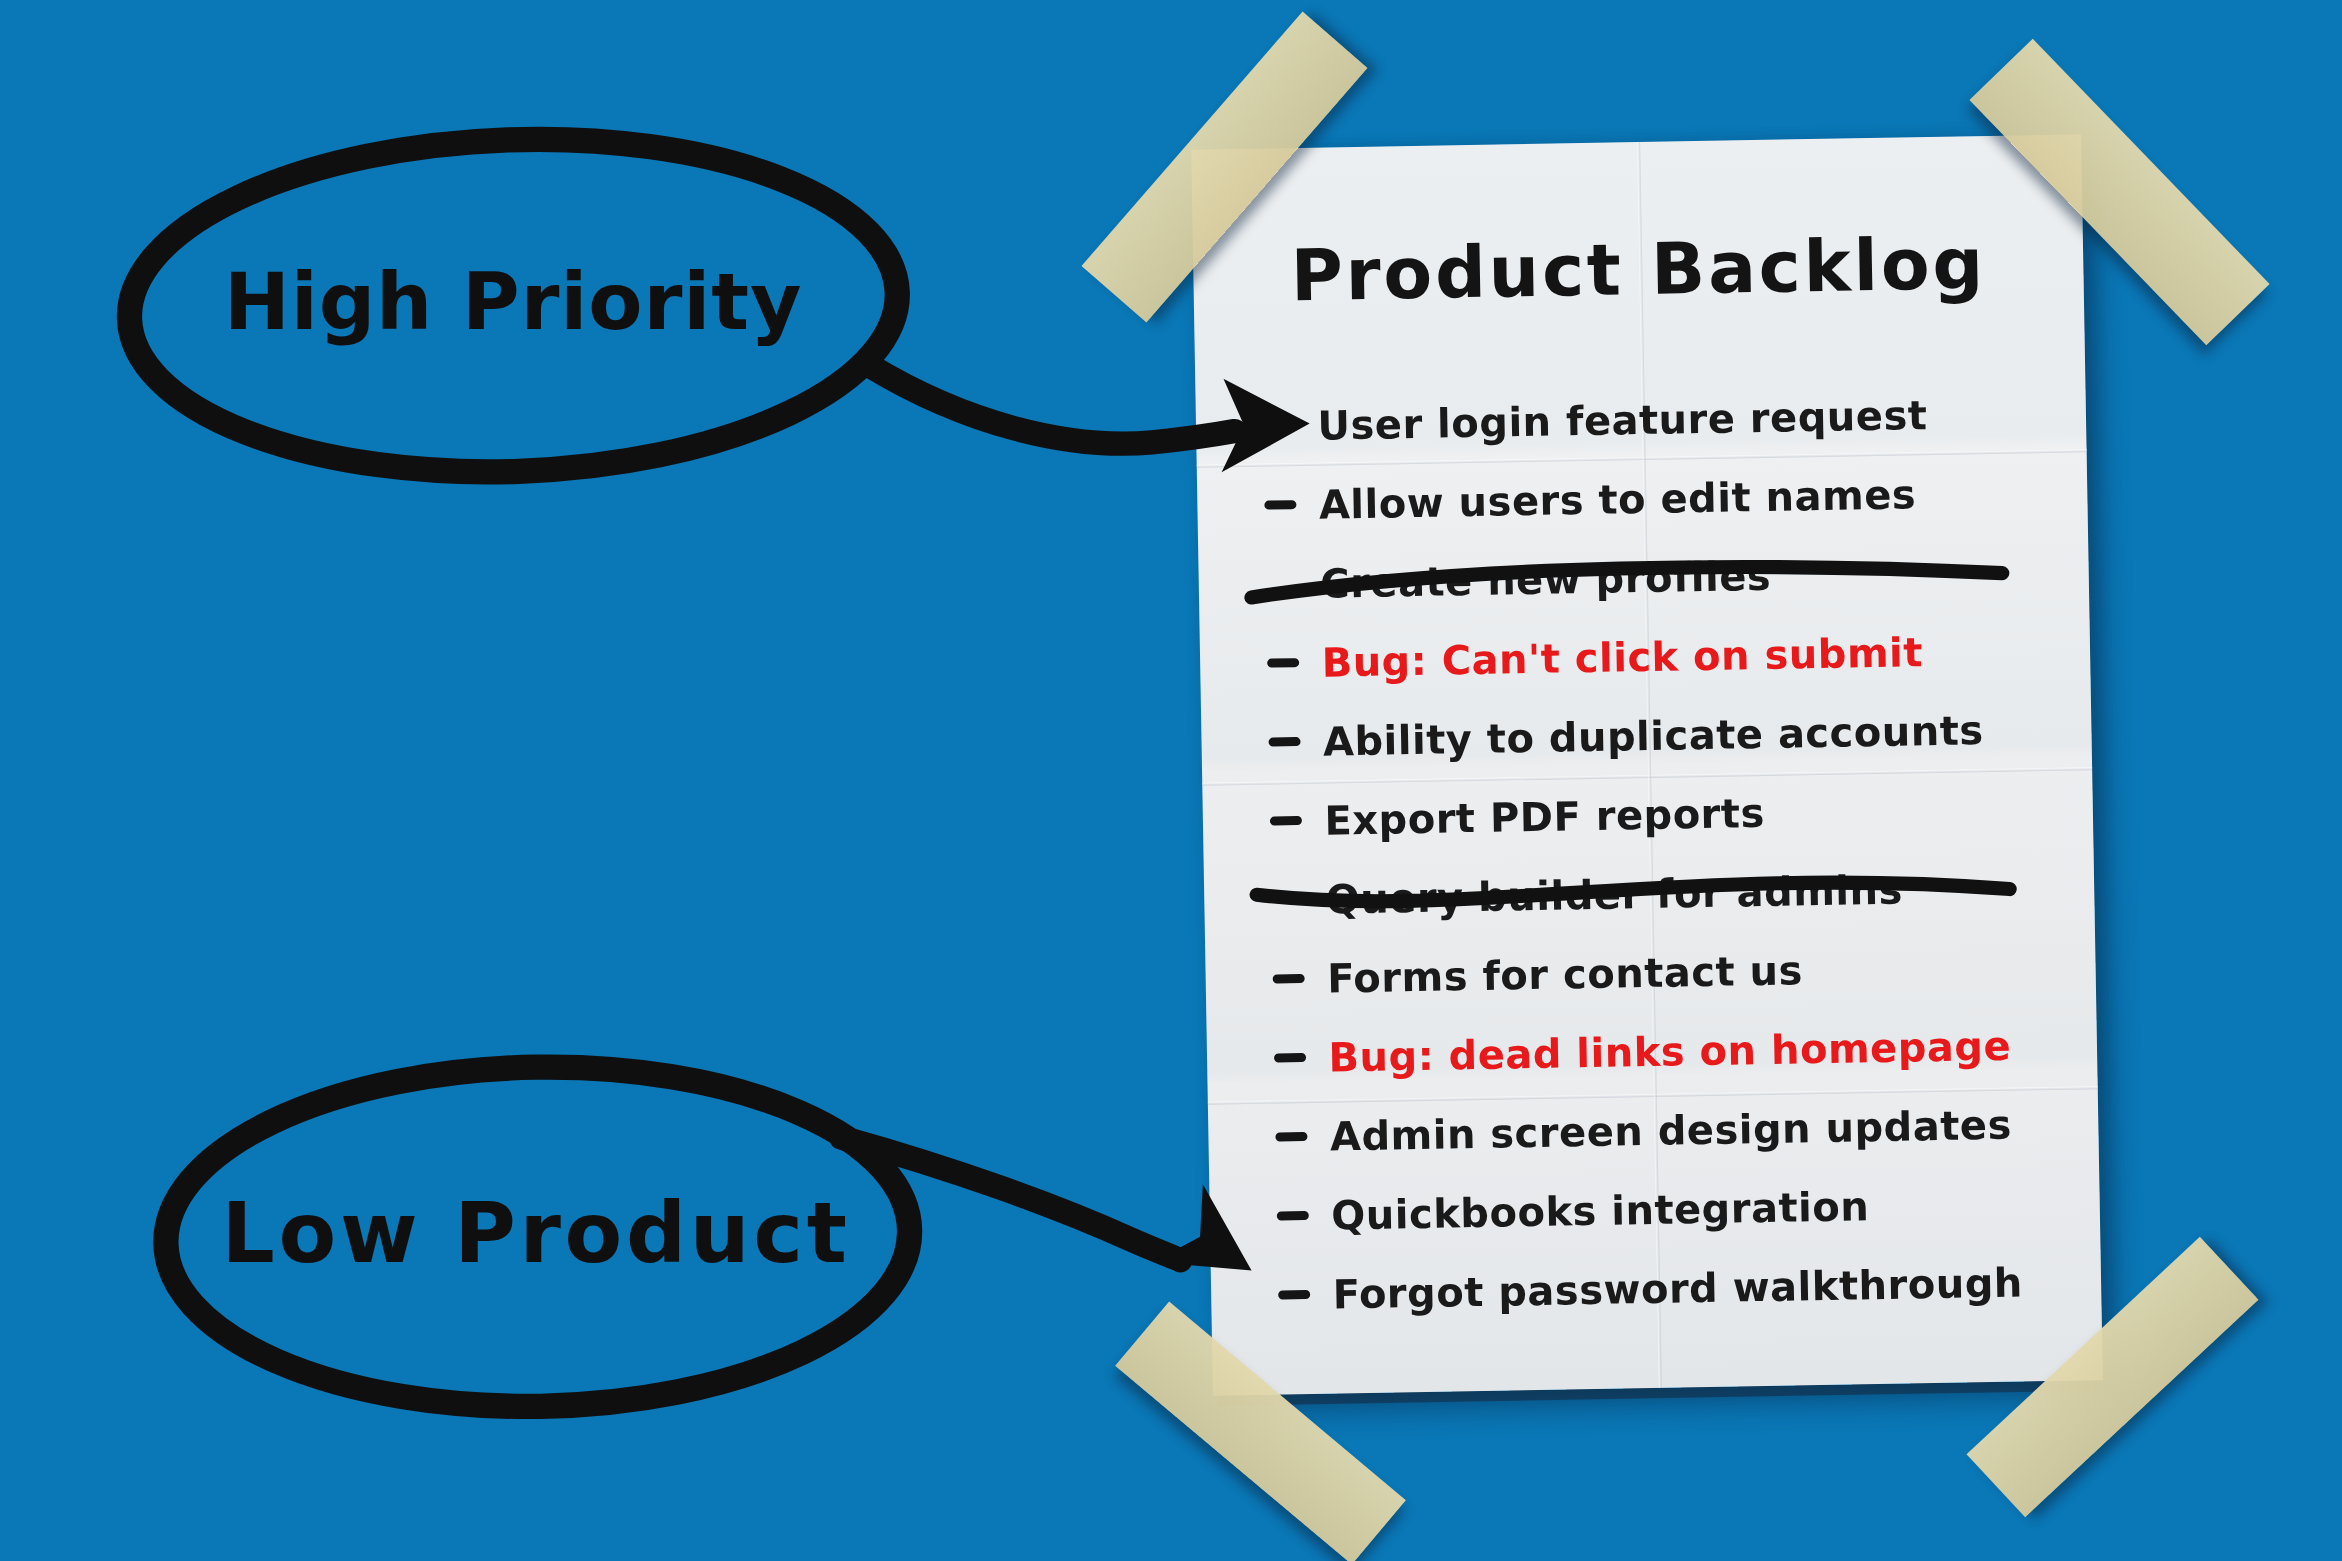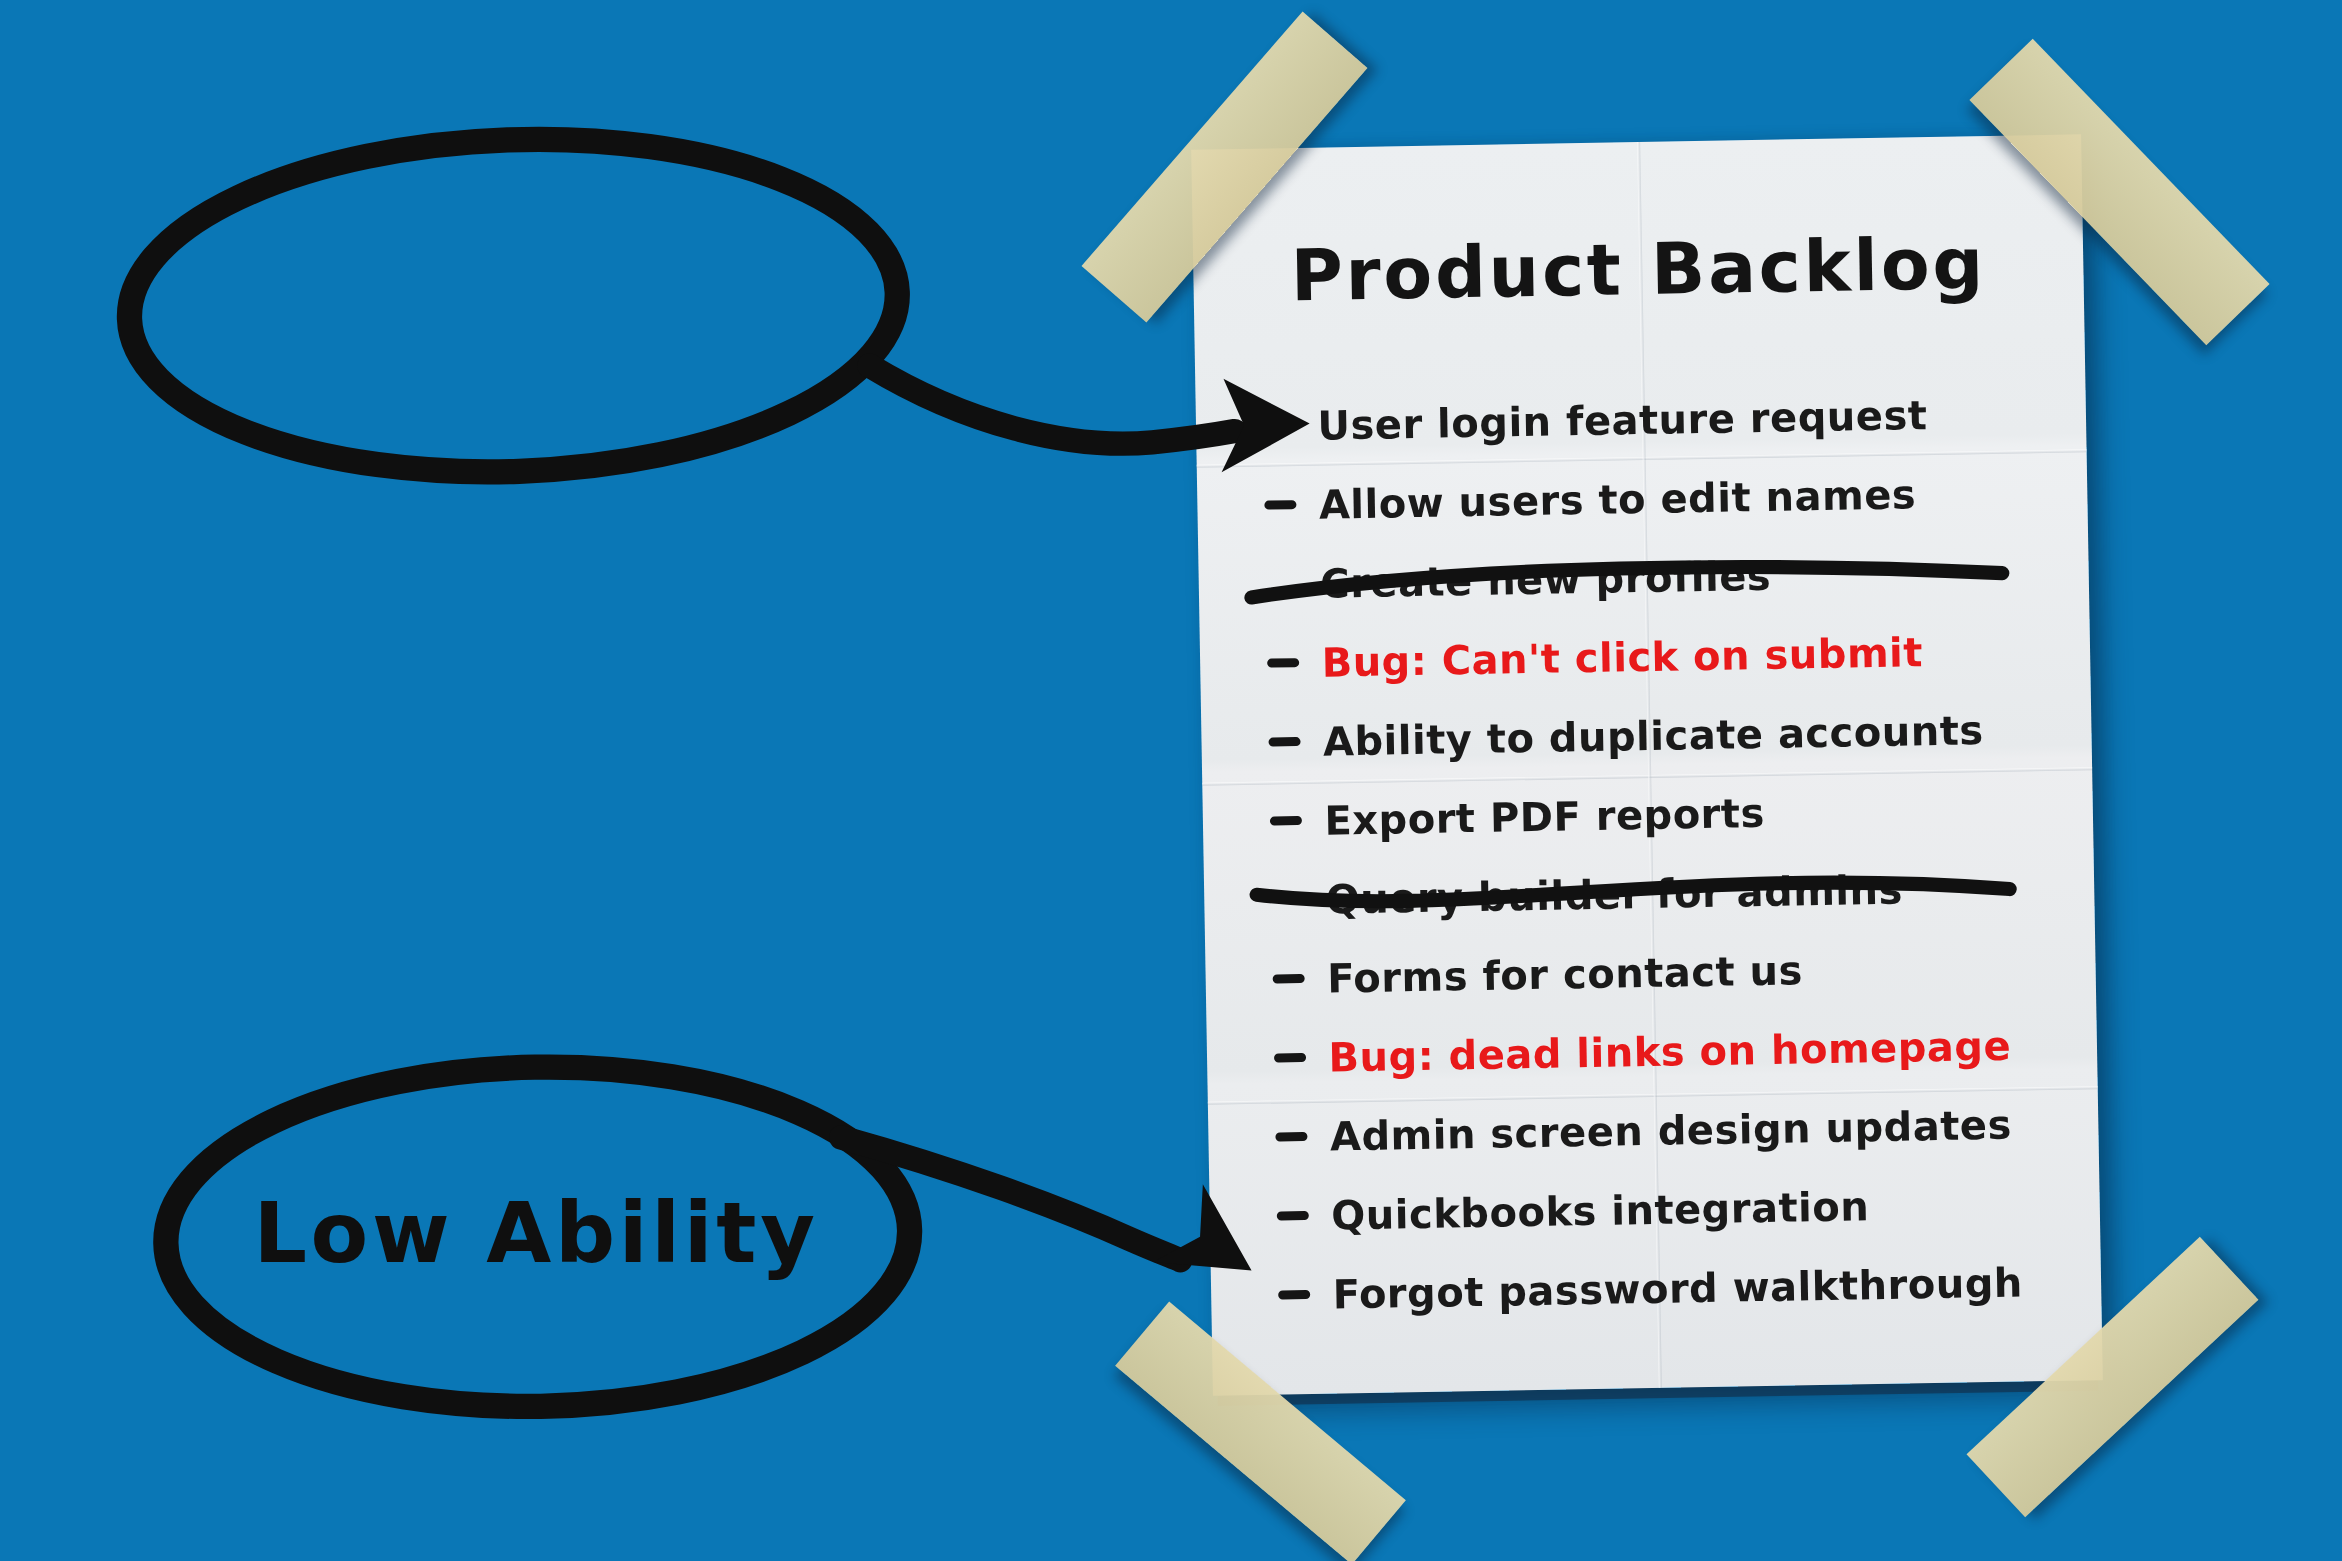--- a/index.html
+++ b/index.html
@@ -168,16 +168,17 @@
   <svg class="annotation-layer" width="2342" height="1562" viewBox="0 0 2500 1667">
     <ellipse cx="548" cy="326" rx="410" ry="177" transform="rotate(-2 548 326)"></ellipse>
     <path class="arrow" d="M 928 390 C 1030 452, 1140 480, 1230 472 C 1272 468, 1296 464, 1318 460"></path>
     <polygon points="1398,452 1306,404 1328,454 1304,504"></polygon>
 
     <ellipse cx="574" cy="1320" rx="397" ry="181" transform="rotate(-1 574 1320)"></ellipse>
     <path class="arrow" d="M 898 1214 C 1020 1248, 1130 1288, 1205 1322 C 1230 1333, 1248 1340, 1260 1345"></path>
     <polygon points="1336,1356 1284,1264 1281,1320 1231,1347"></polygon>
   </svg>
 
-  <div class="circle-label lp-label">Low Ability</div>
+  <div class="circle-label hp-label">High Priority</div>
+  <div class="circle-label lp-label">Low Product</div>
 
 </div>
 
 
 </body></html>

